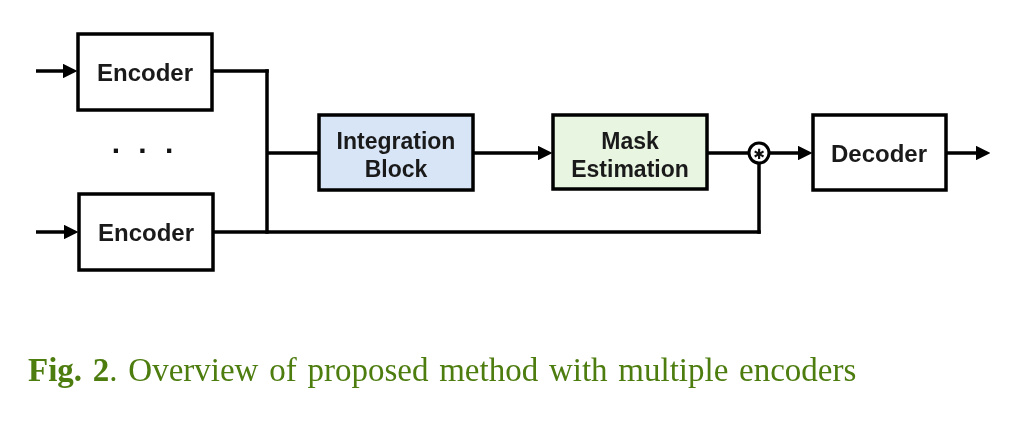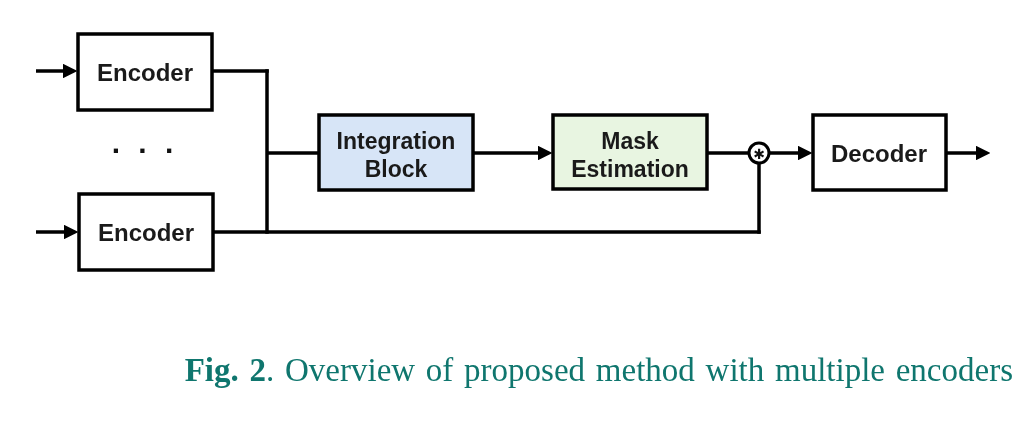--- a/index.html
+++ b/index.html
@@ -7,21 +7,20 @@
     padding: 0;
     background: #ffffff;
   }
   .figure-canvas {
     position: relative;
     width: 1024px;
     height: 445px;
     background: #ffffff;
     overflow: hidden;
     font-family: "Liberation Sans", sans-serif;
-    text-align: right;
   }
   .diagram-svg {
     position: absolute;
     left: 0;
     top: 0;
   }
   .box-label {
     font-family: "Liberation Sans", sans-serif;
     font-weight: bold;
     font-size: 24px;
@@ -51,21 +50,21 @@
     text-anchor: middle;
   }
   .caption {
     position: absolute;
     left: 28px;
     top: 348px;
     width: 985px;
     font-family: "Liberation Serif", serif;
     font-size: 33px;
     line-height: 45px;
-    color: #0f766e;
+    color: #4d7c0f;
     word-spacing: 2.5px;
   }
   .caption .fig-label {
     font-weight: bold;
   }
 </style>
 </head>
 <body>
 
 <div class="figure-canvas">

